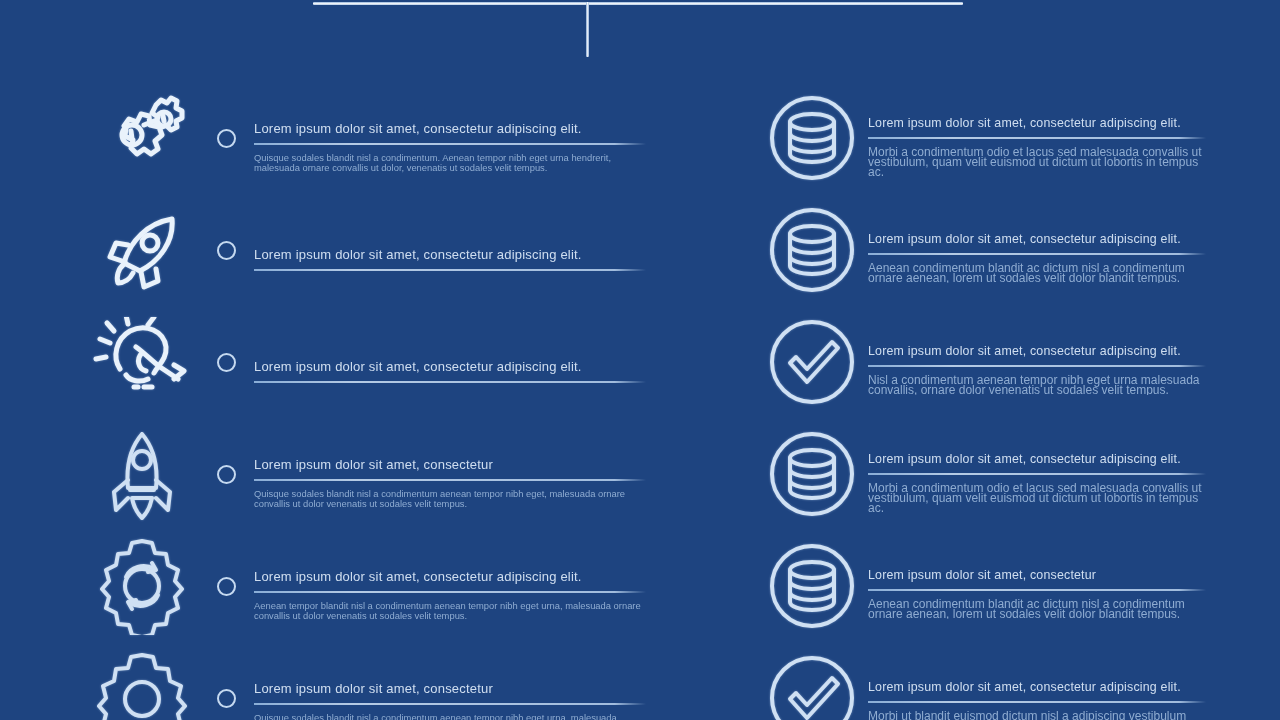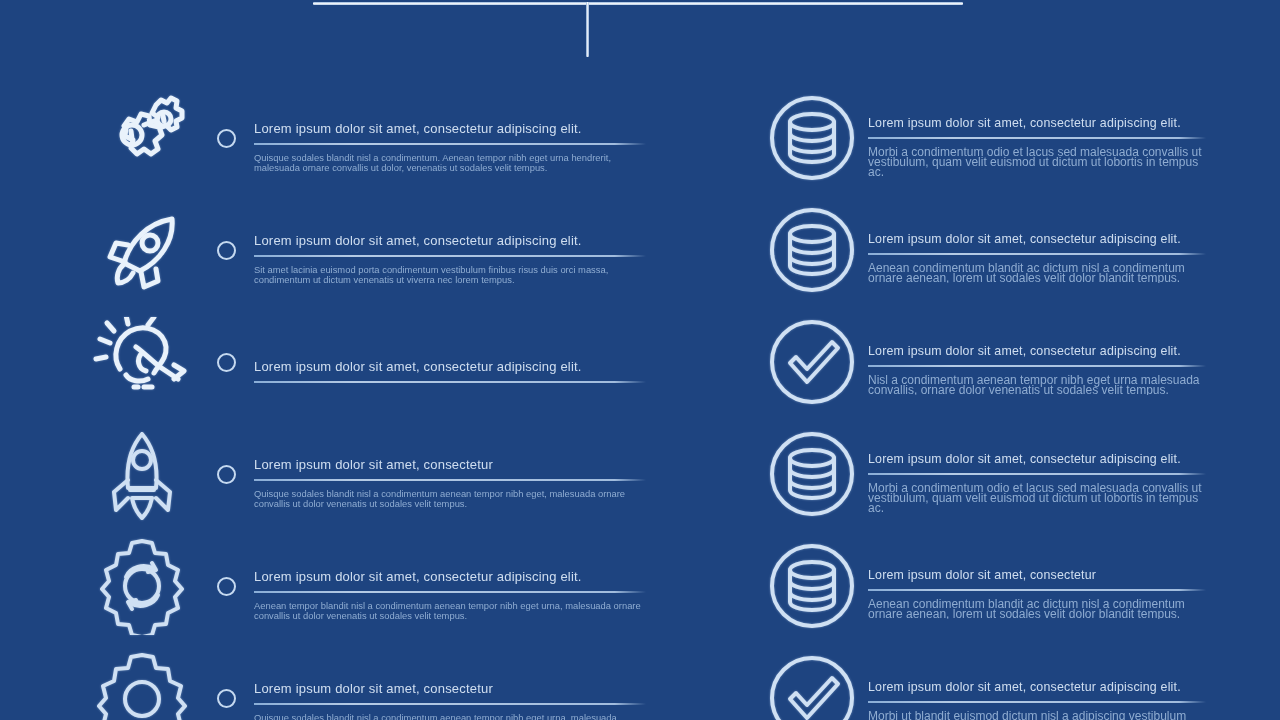--- a/index.html
+++ b/index.html
@@ -176,21 +176,20 @@
           <path d="M30 57 C24 62 22 70 24 76 C30 76 36 72 39 66"></path>
         </g>
       </svg>
     </div>
     <div class="bullet-slot">
       <div class="bullet"></div>
     </div>
     <div class="text-slot">
       <div class="heading">Lorem ipsum dolor sit amet, consectetur adipiscing elit.</div>
       <div class="rule"></div>
-      <div class="body">Sit amet lacinia euismod porta condimentum vestibulum finibus risus duis orci massa, condimentum ut dictum venenatis ut viverra nec lorem tempus.</div>
     </div>
   </div>
 
   <div class="row">
     <div class="icon-slot">
       <svg width="100" height="90" viewBox="0 0 100 90">
         <g class="sketch">
           <path d="M28 52 C20 40 24 22 38 14 C54 6 72 14 74 30 C75 42 66 48 62 56"></path>
           <path d="M34 58 C38 64 48 66 56 62"></path>
           <path d="M42 70 l4 0"></path>

